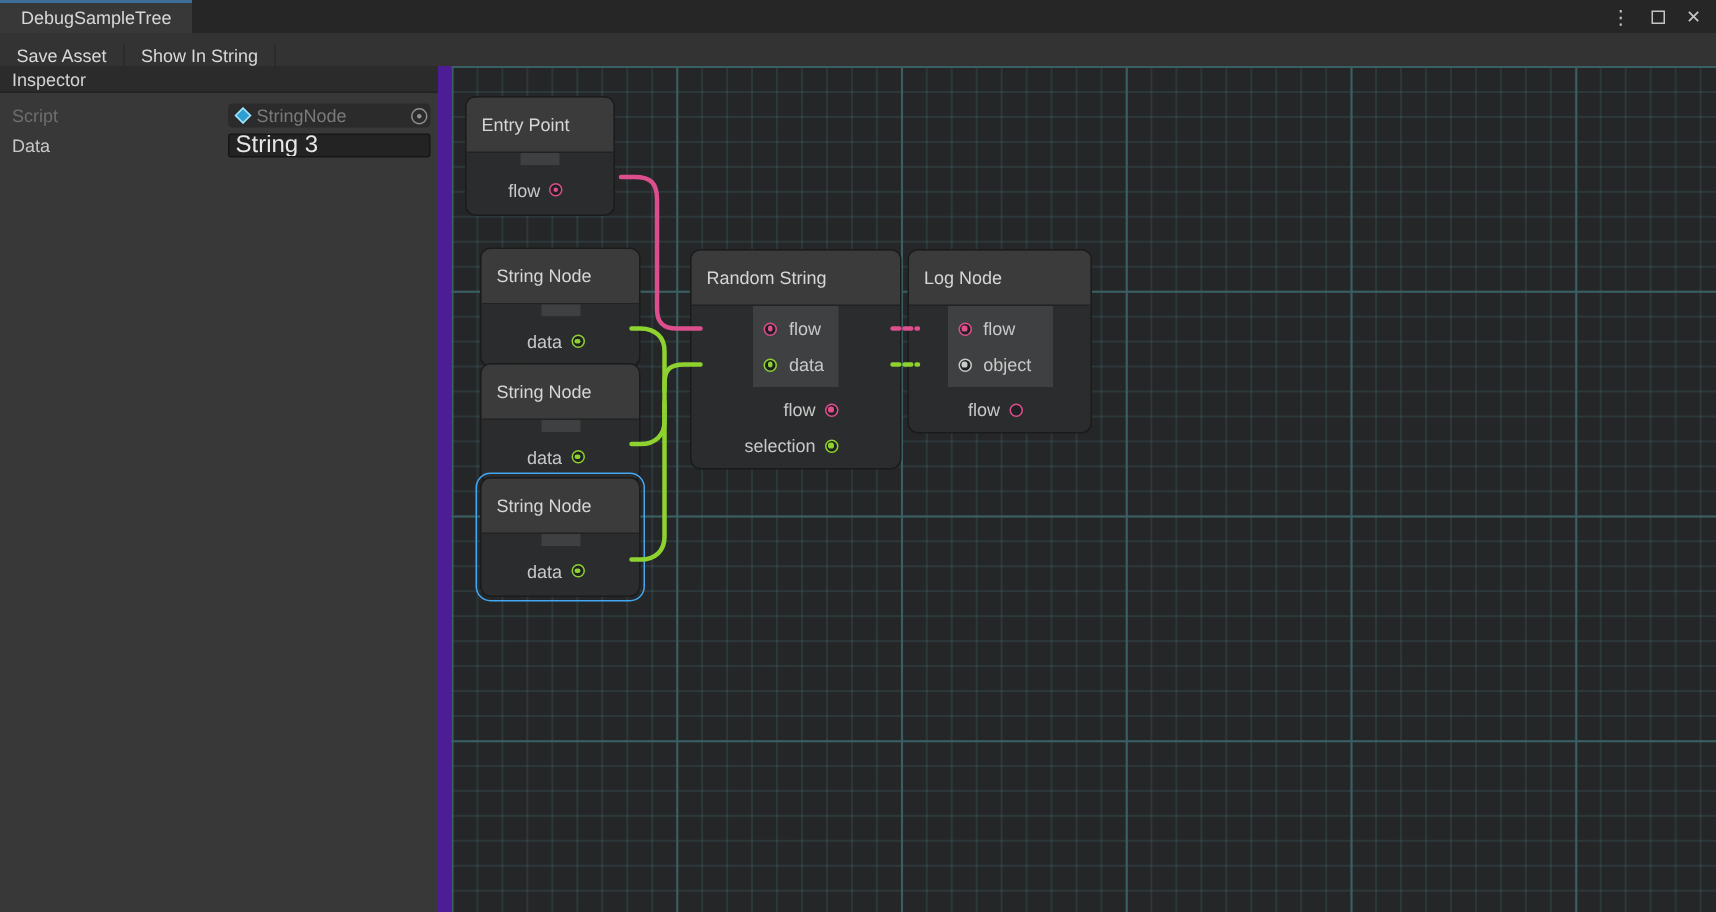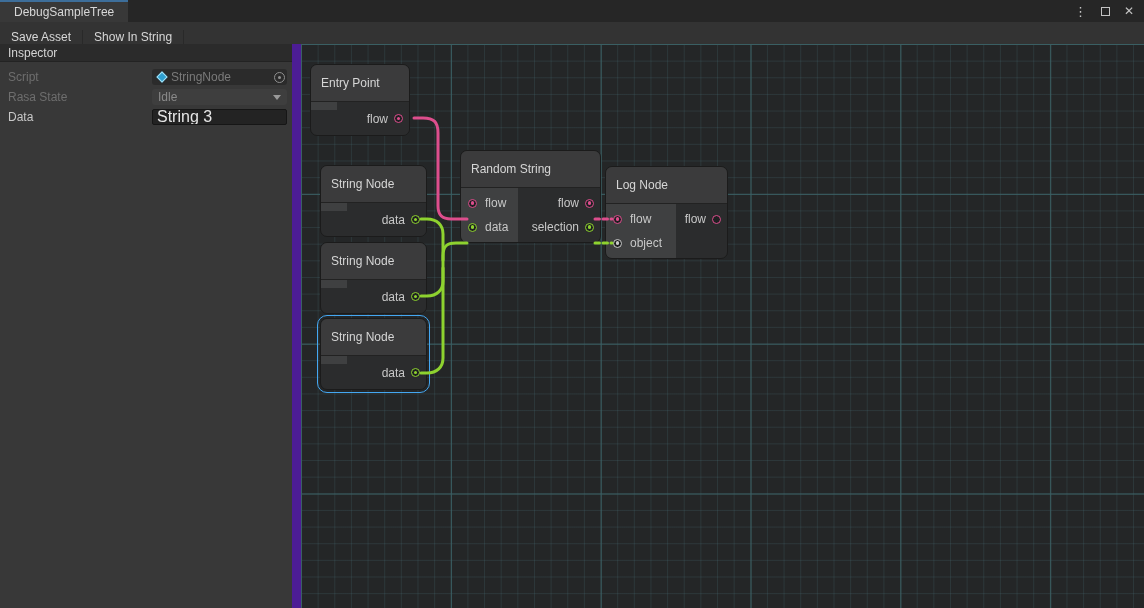--- a/index.html
+++ b/index.html
@@ -46,21 +46,21 @@
       linear-gradient(to bottom, var(--grid,#3a5f63) 1px, transparent 1px),
       linear-gradient(to right, rgba(85,140,150,0.17) 1px, transparent 1px),
       linear-gradient(to bottom, rgba(85,140,150,0.17) 1px, transparent 1px);
     background-size: 149.85px 149.85px, 149.85px 149.85px, 16.65px 16.65px, 16.65px 16.65px;
     background-position: 0 0;
   }
 
   .node { position:absolute; background:#2b2c2d; border:1px solid #1b1b1b; border-radius:7px; overflow:hidden; z-index:1; }
   .node.selected { outline:1.5px solid var(--selection,#44a7f2); outline-offset:2px; }
   .node-title { height:37px; background:#3b3b3c; border-bottom:1px solid #222; display:flex; align-items:center; padding:0 10px; color:#d6d6d6; }
-  .node-body { display:flex; align-items:flex-start; }
+  .node-body { display:flex; align-items:center;flex-direction:column; }
   .node-inputs { background:#3f4041; padding:3px 0; flex:none; }
   .node-outputs { background:#2b2c2d; padding:3px 0; flex:1; }
   .node-body.single .node-inputs, .node-body.single .node-outputs { padding:4px 0; }
   .port-row { height:24px; display:flex; align-items:center; }
   .node-body.single .port-row { height:25px; }
   .node-outputs .port-row { justify-content:flex-end; padding-right:6px; }
   .node-inputs .port-row { padding-left:7px; }
   .port-label { color:#c8c8c8; }
   .node-outputs .port-label { margin-right:6px; }
   .node-inputs .port-label { margin-left:8px; }
@@ -105,29 +105,20 @@
         <span class="insp-label">Script</span>
         <div class="insp-field">
           <div class="obj-field">
             <span class="script-icon"></span>
             <span>StringNode</span>
             <span class="obj-picker"></span>
           </div>
         </div>
       </div>
 
-      <div class="insp-row disabled">
-        <span class="insp-label">Rasa State</span>
-        <div class="insp-field">
-          <div class="dropdown">
-            <span>Idle</span>
-            <span class="dd-arrow"></span>
-          </div>
-        </div>
-      </div>
 
       <div class="insp-row">
         <span class="insp-label">Data</span>
         <div class="insp-field">
           <input class="text-field" value="String 3" style="">
         </div>
       </div>
 
     </div>
   </div>
@@ -195,21 +186,21 @@
           <div class="port-row">
             <span class="port-label">data</span>
             <span class="port data">
                 <span class="dot"></span>
               </span>
           </div>
         </div>
       </div>
     </div>
 
-    <div class="node" style="left:159px; top:106px; width:141px;">
+    <div class="node" style="left:159px; top:122px; width:141px;">
       <div class="node-title">
           <span>Random String</span>
         </div>
       <div class="node-body">
         <div class="node-inputs" style="width:57px;">
           <div class="port-row">
             <span class="port flow">
                 <span class="dot"></span>
               </span>
             <span class="port-label">flow</span>

